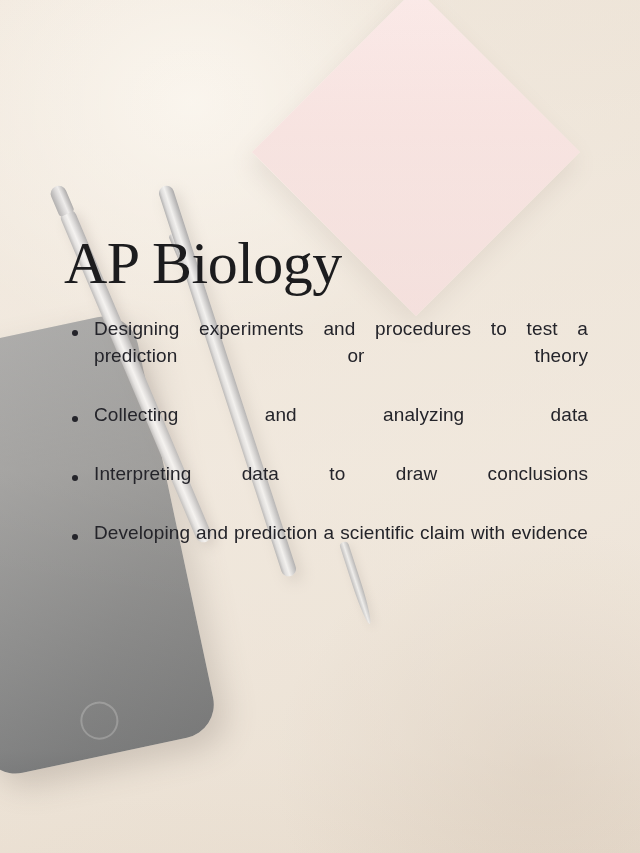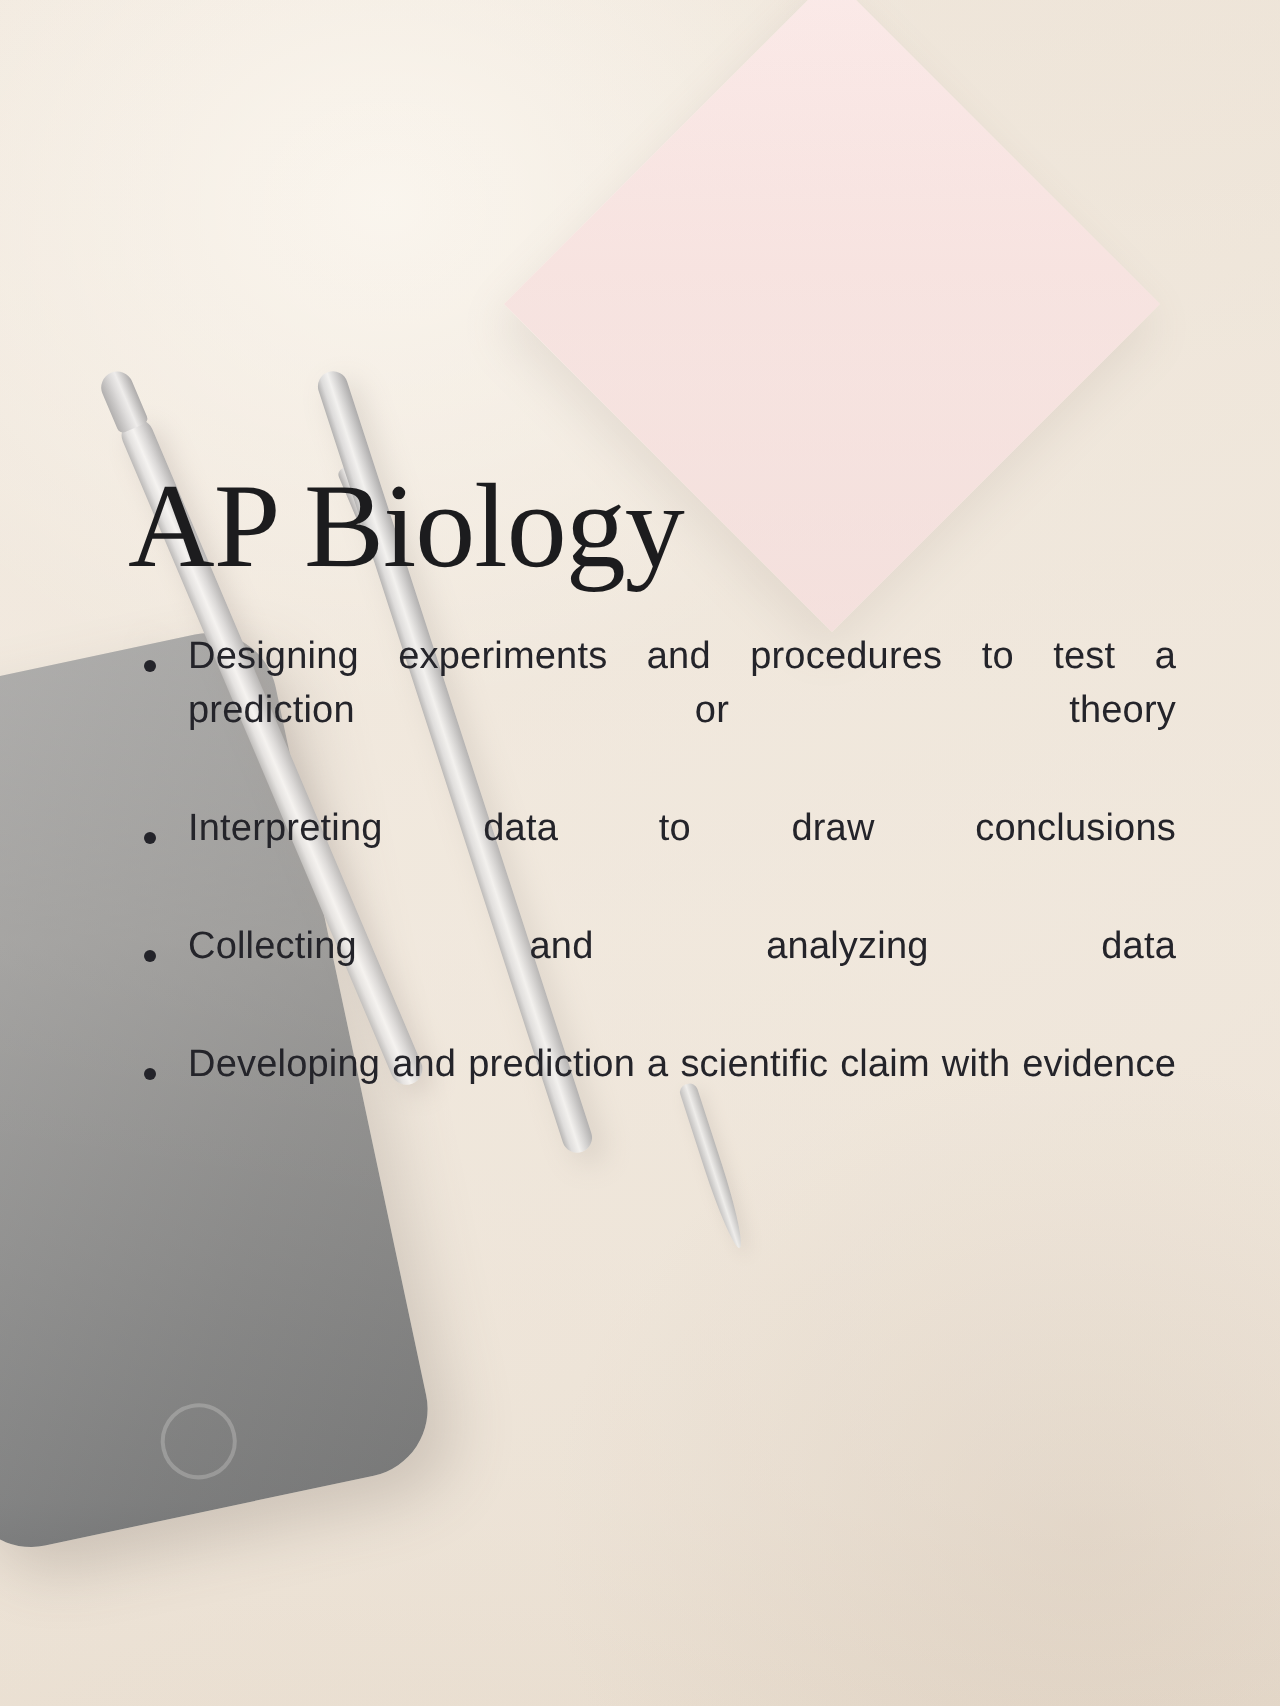--- a/index.html
+++ b/index.html
@@ -222,25 +222,25 @@
   <div class="content">
     <h1 class="title">AP Biology</h1>
 
     <ul class="bullets">
       <li>
         <span class="dot"></span>
         <span>Designing experiments and procedures to test a prediction or theory</span>
       </li>
       <li>
         <span class="dot"></span>
+        <span>Collecting and analyzing data</span>
+      </li>
+      <li>
+        <span class="dot"></span>
         <span>Interpreting data to draw conclusions</span>
-      </li>
-      <li>
-        <span class="dot"></span>
-        <span>Collecting and analyzing data</span>
       </li>
       <li>
         <span class="dot"></span>
         <span>Developing and prediction a scientific claim with evidence</span>
       </li>
     </ul>
   </div>
 </div>
 
 </body></html>

